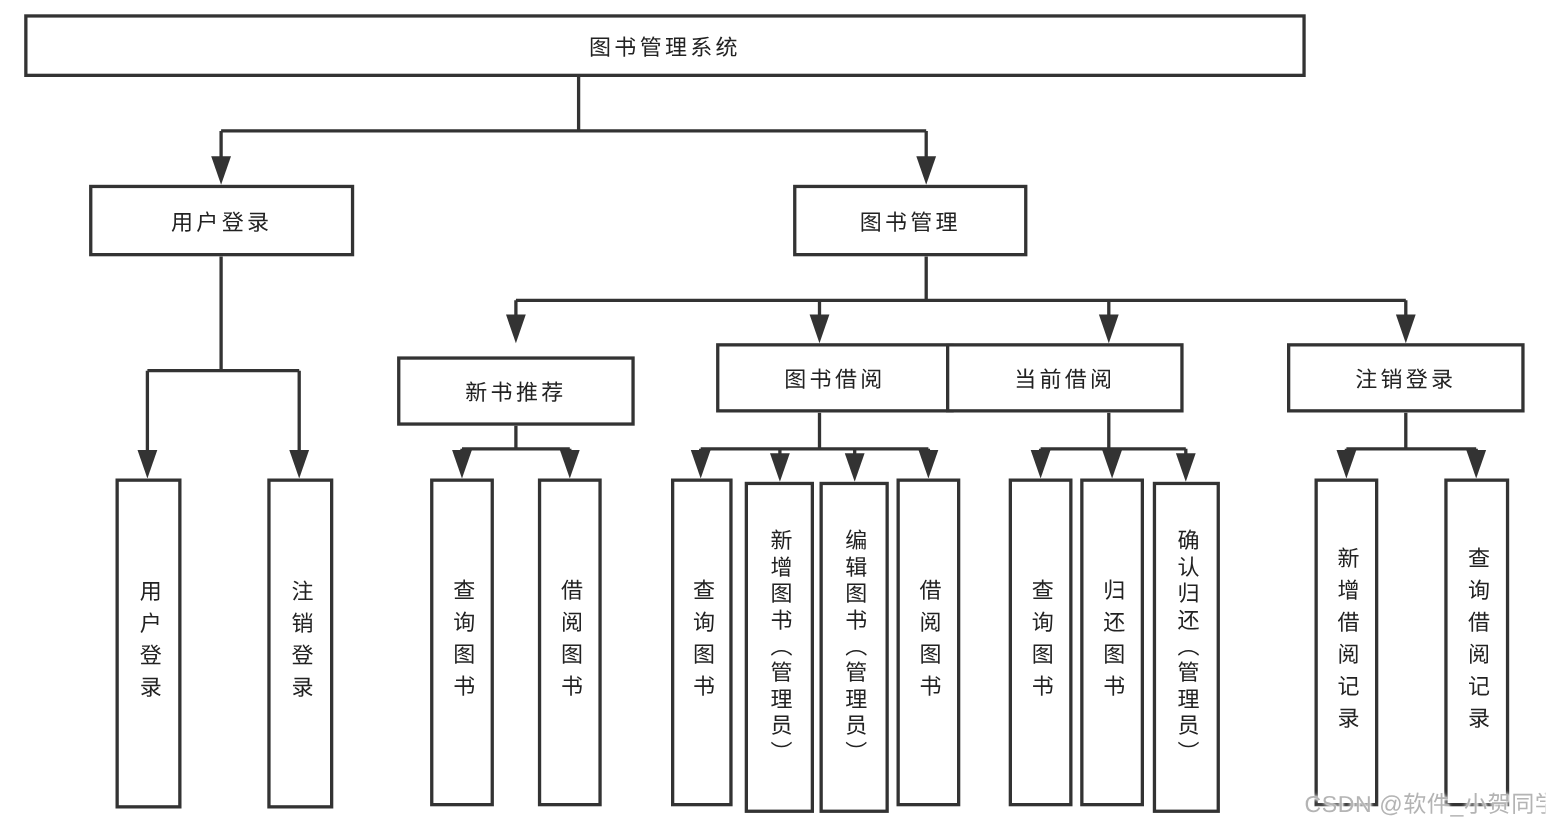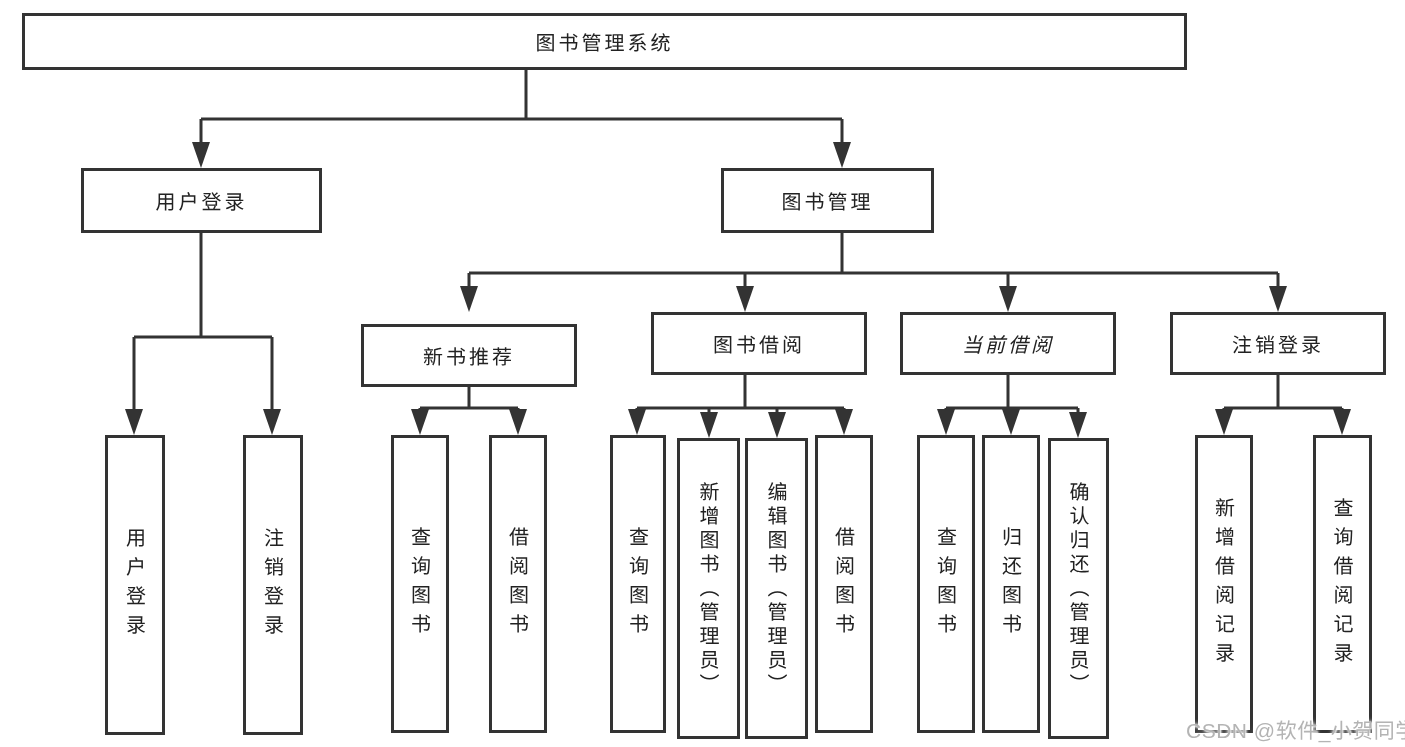--- a/index.html
+++ b/index.html
@@ -95,21 +95,21 @@
   <div class="hbox" style="left:721px; top:168px; width:213px; height:65px;">
     <span>图书管理</span>
   </div>
 
   <div class="hbox" style="left:361px; top:324px; width:216px; height:63px;">
     <span>新书推荐</span>
   </div>
   <div class="hbox" style="left:637px; top:312px; width:216px; height:63px;margin-left:14px;">
     <span>图书借阅</span>
   </div>
-  <div class="hbox" style="left:900px; top:312px; width:216px; height:63px;font-style:italic;">
+  <div class="hbox" style="left:860px; top:312px; width:216px; height:63px;">
     <span>当前借阅</span>
   </div>
   <div class="hbox" style="left:1170px; top:312px; width:216px; height:63px;">
     <span>注销登录</span>
   </div>
 
   <div class="vbox" style="left:105px; top:435px; width:60px; height:300px;">
     <span>用户登录</span>
   </div>
   <div class="vbox" style="left:243px; top:435px; width:60px; height:300px;">

